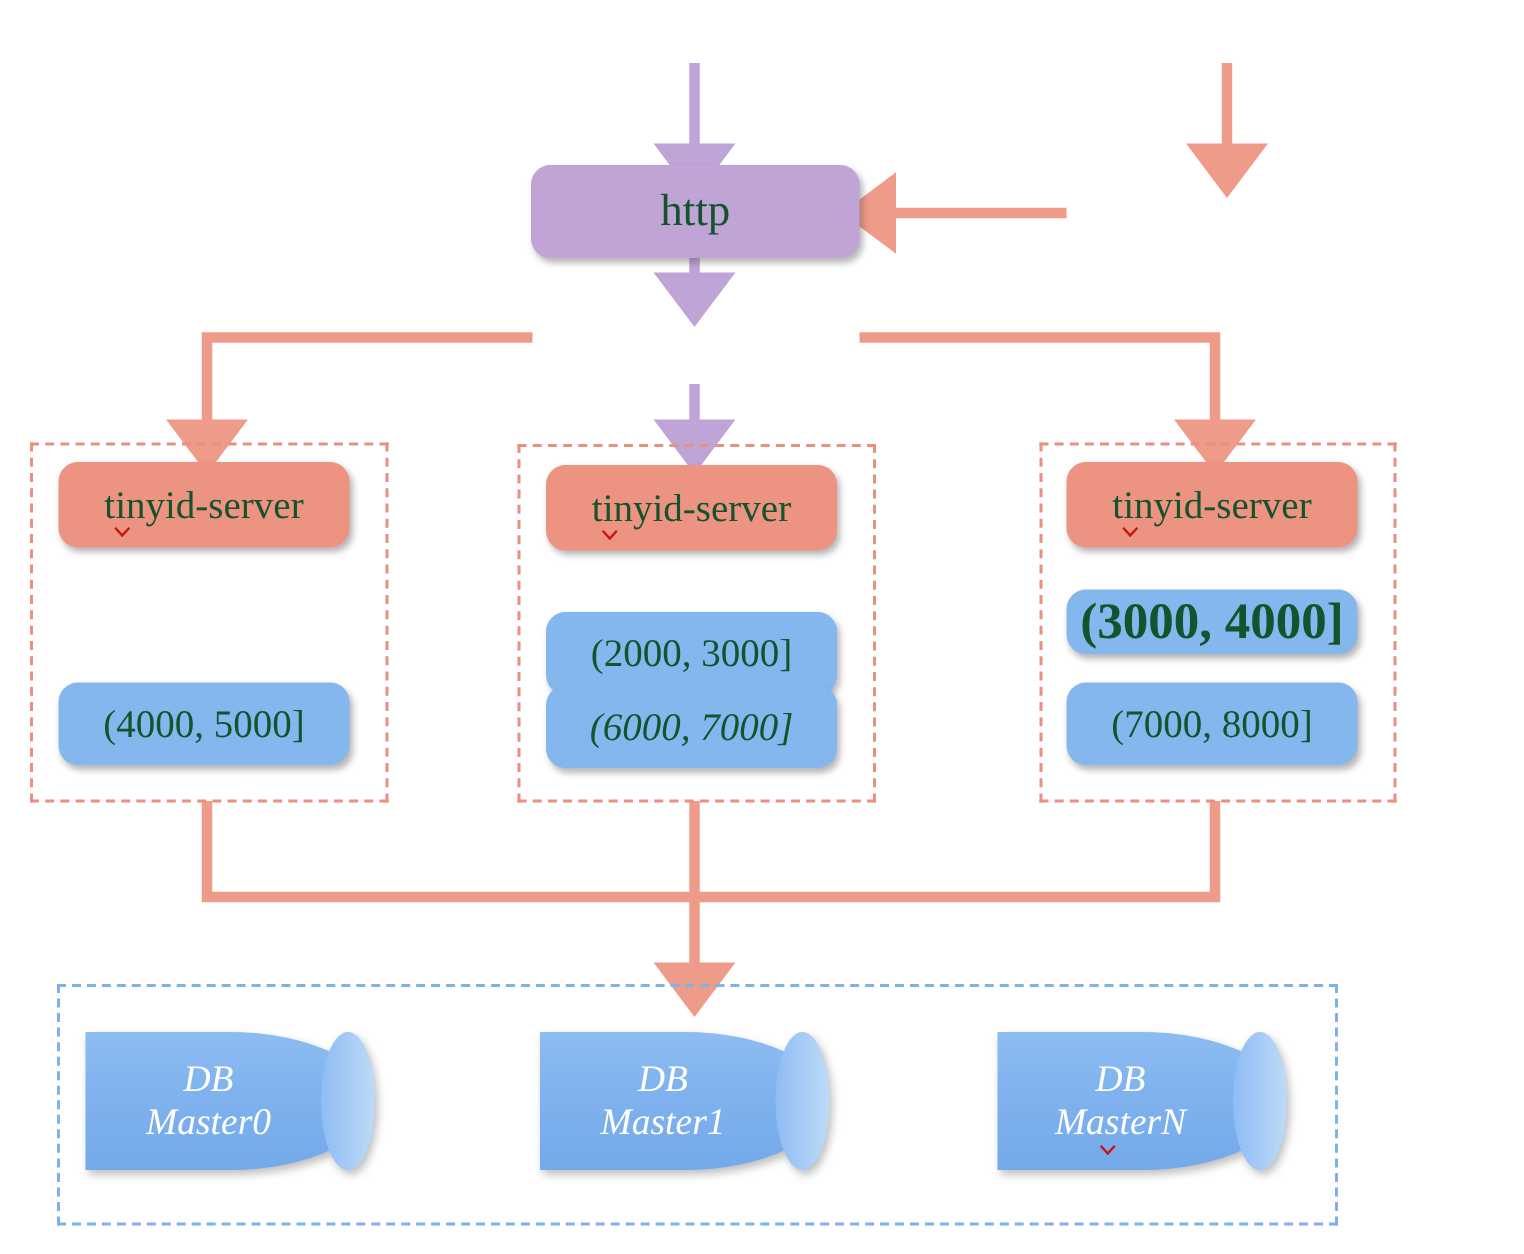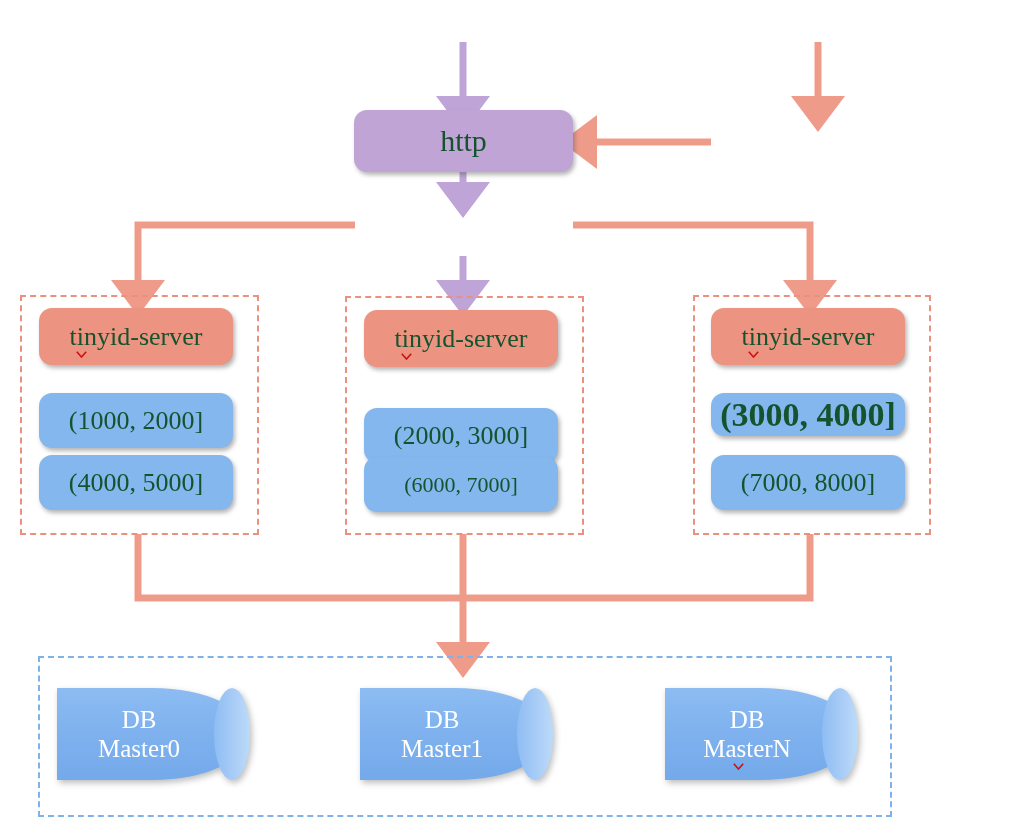--- a/index.html
+++ b/index.html
@@ -94,21 +94,21 @@
     display: flex;
     flex-direction: column;
     align-items: center;
     justify-content: center;
     color: #ffffff;
     line-height: 1.18;
     padding-right: 28px;
     box-sizing: border-box;
     user-select: none;
   }
-  .cyl-line { position: relative; display: block; }
+  .cyl-line { position: relative; display: block; font-style: italic; }
 
   
   .caption {
     position: absolute;
     color: #1a1a1a;
     background: #ffffff;
     padding: 0 6px;
     white-space: nowrap;
     user-select: none;
   }
@@ -162,44 +162,41 @@
 
   <div class="node salmon" style="left:39px; top:308px; width:194px; height:57px; font-size:26px;">
     <span class="node-label">
       <span>tinyid-server</span>
       <svg class="squiggle" style="left:6px;" viewBox="0 0 11 7" xmlns="http://www.w3.org/2000/svg">
         <path d="M0.8,0.8 L5.5,6 L10.2,0.8" fill="none" stroke="#cc1111" stroke-width="1.6"></path>
       </svg>
     </span>
   </div>
 
-  <div class="node blue" style="left:39px; top:393px; width:194px; height:55px; font-size:26px;">
-    <span class="node-label">(1000, 2000]</span>
-  </div>
 
   <div class="node blue" style="left:39px; top:455px; width:194px; height:55px; font-size:26px;">
     <span class="node-label">(4000, 5000]</span>
   </div>
 
   <div class="group-box salmon-dash" style="left:345px; top:296px; width:239px; height:239px;"></div>
 
   <div class="node salmon" style="left:364px; top:310px; width:194px; height:57px; font-size:26px;">
     <span class="node-label">
       <span>tinyid-server</span>
       <svg class="squiggle" style="left:6px;" viewBox="0 0 11 7" xmlns="http://www.w3.org/2000/svg">
         <path d="M0.8,0.8 L5.5,6 L10.2,0.8" fill="none" stroke="#cc1111" stroke-width="1.6"></path>
       </svg>
     </span>
   </div>
 
   <div class="node blue" style="left:364px; top:408px; width:194px; height:55px; font-size:26px;">
     <span class="node-label">(2000, 3000]</span>
   </div>
 
-  <div class="node blue" style="left:364px; top:457px; width:194px; height:55px; font-size:22px;">
+  <div class="node blue" style="left:364px; top:457px; width:194px; height:55px; font-size:26px;font-style:italic;">
     <span class="node-label">(6000, 7000]</span>
   </div>
 
   <div class="group-box salmon-dash" style="left:693px; top:295px; width:238px; height:240px;"></div>
 
   <div class="node salmon" style="left:711px; top:308px; width:194px; height:57px; font-size:26px;">
     <span class="node-label">
       <span>tinyid-server</span>
       <svg class="squiggle" style="left:6px;" viewBox="0 0 11 7" xmlns="http://www.w3.org/2000/svg">
         <path d="M0.8,0.8 L5.5,6 L10.2,0.8" fill="none" stroke="#cc1111" stroke-width="1.6"></path>

